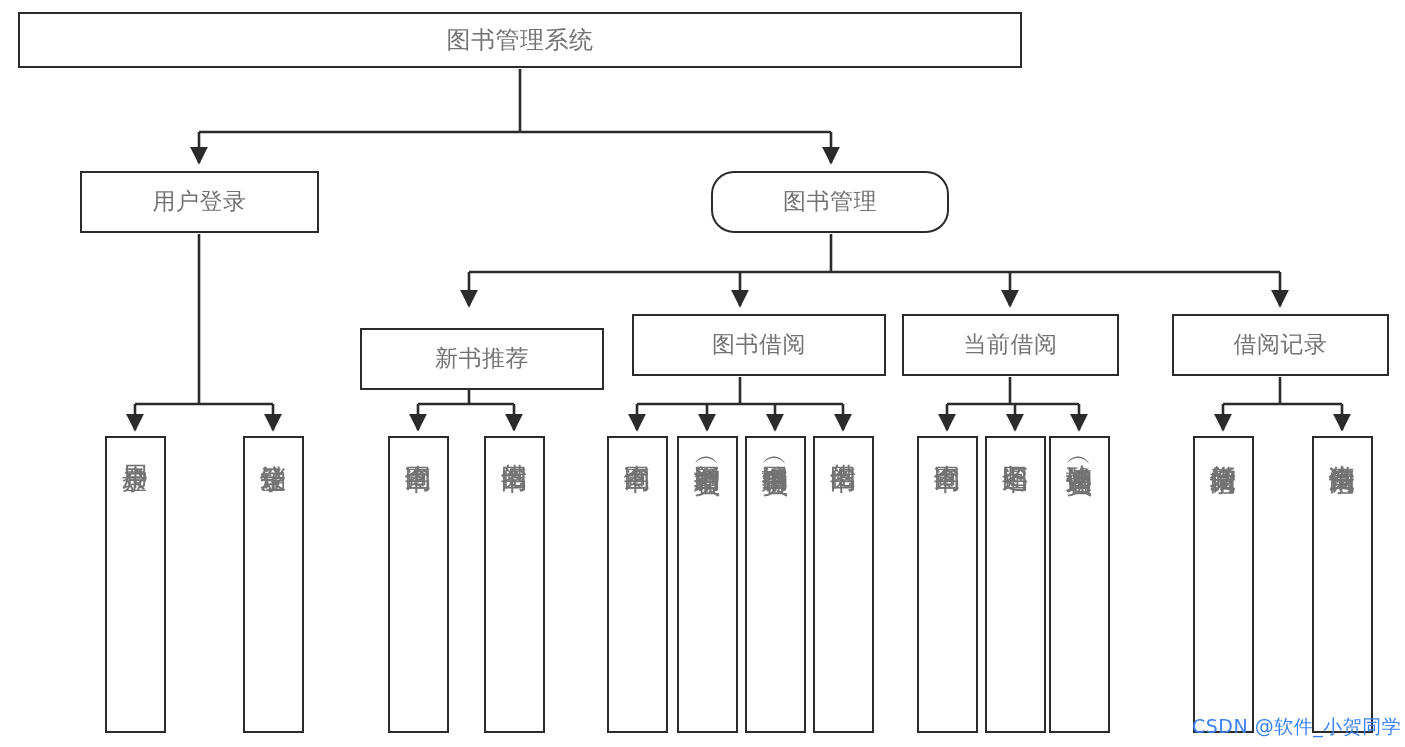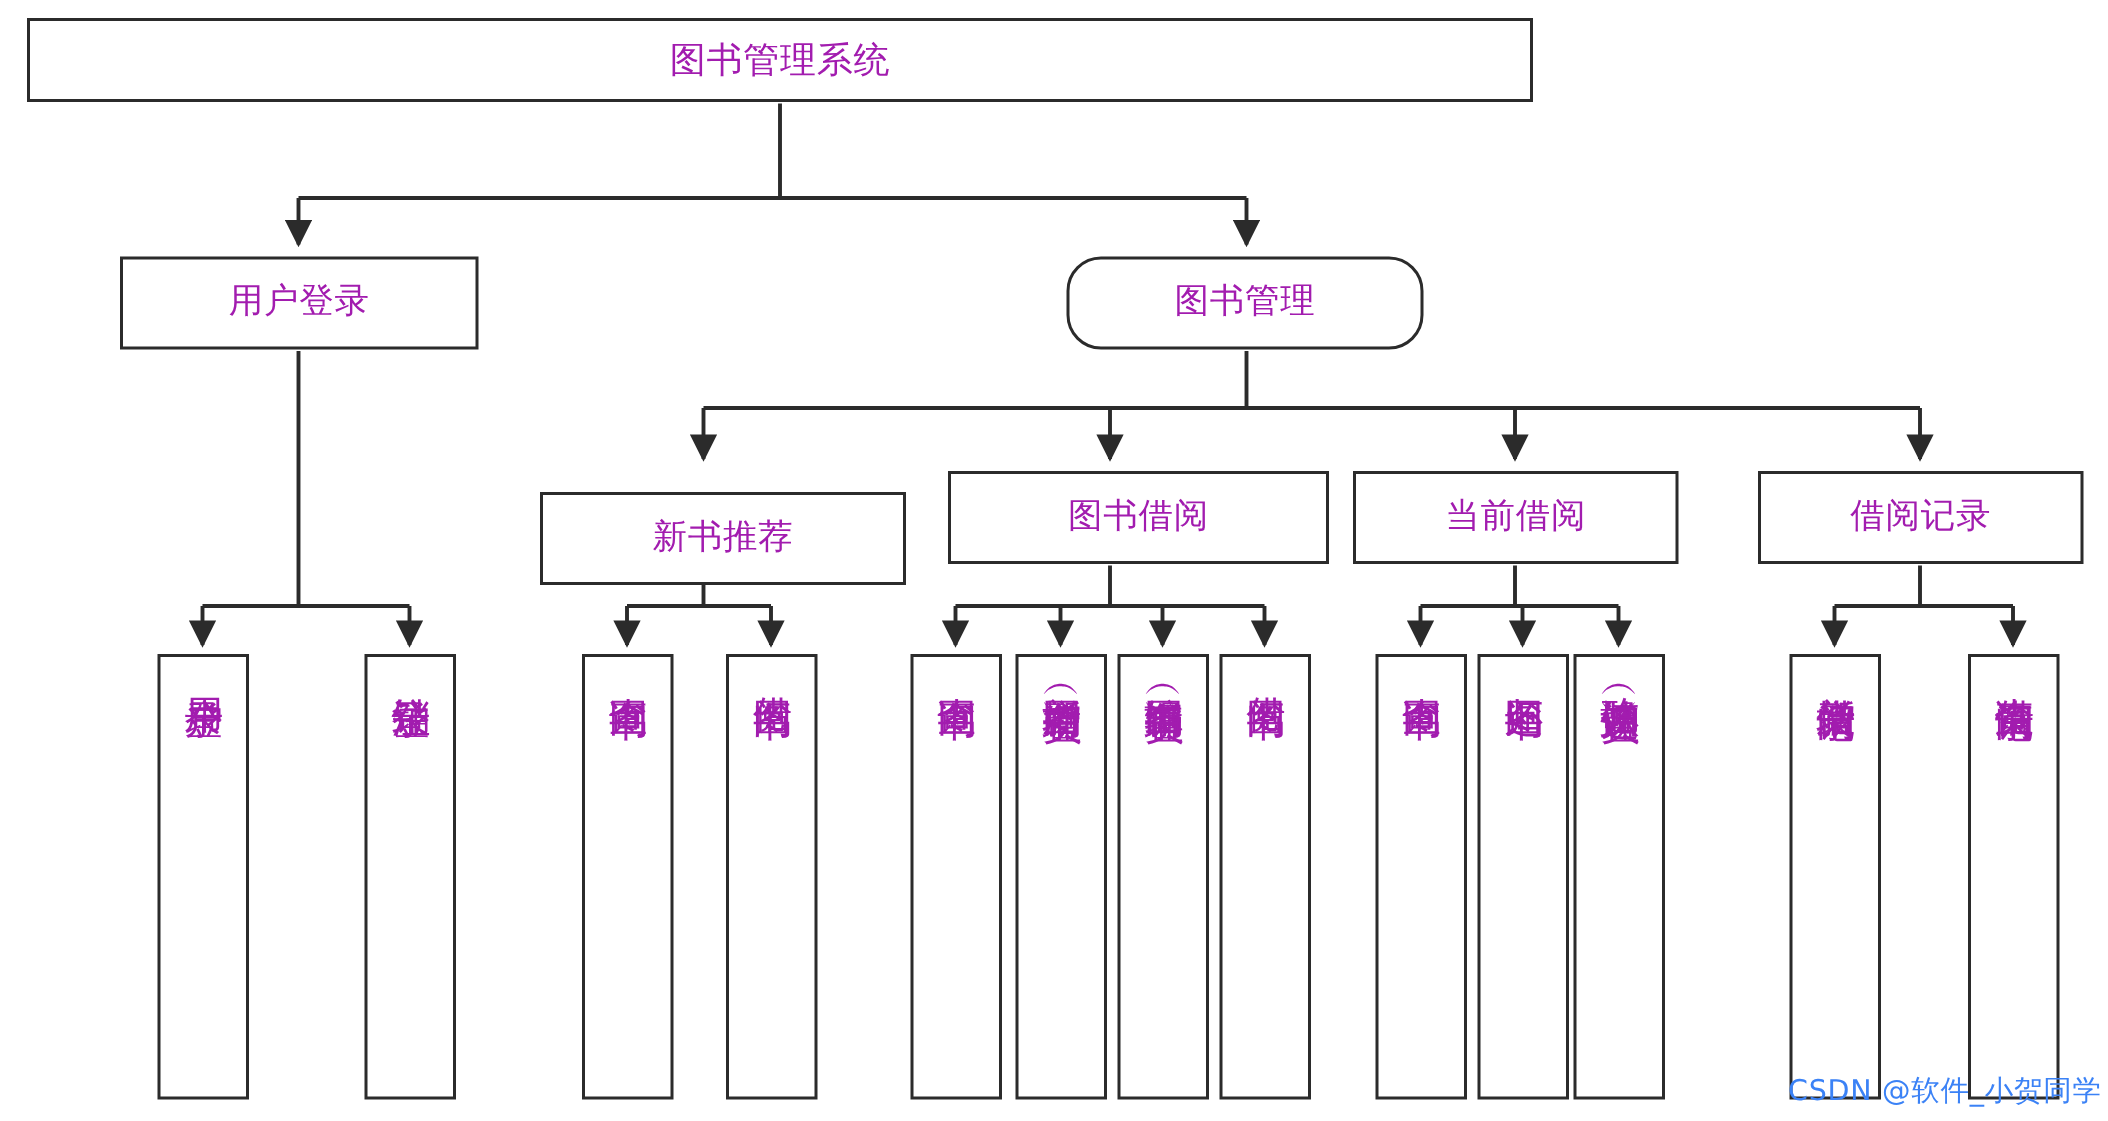--- a/index.html
+++ b/index.html
@@ -27,21 +27,21 @@
     pointer-events: none;
   }
   .node {
     position: absolute;
     box-sizing: border-box;
     border: 2.5px solid #2b2b2b;
     background: #ffffff;
     display: flex;
     align-items: center;
     justify-content: center;
-    color: #a21caf;
+    color: #737373;
     text-align: left;
   }
   .node .label {
     display: block;
     line-height: 1.18;
     letter-spacing: 0.5px;
   }
   
   .node.horiz .label {
     font-size: 23px;

